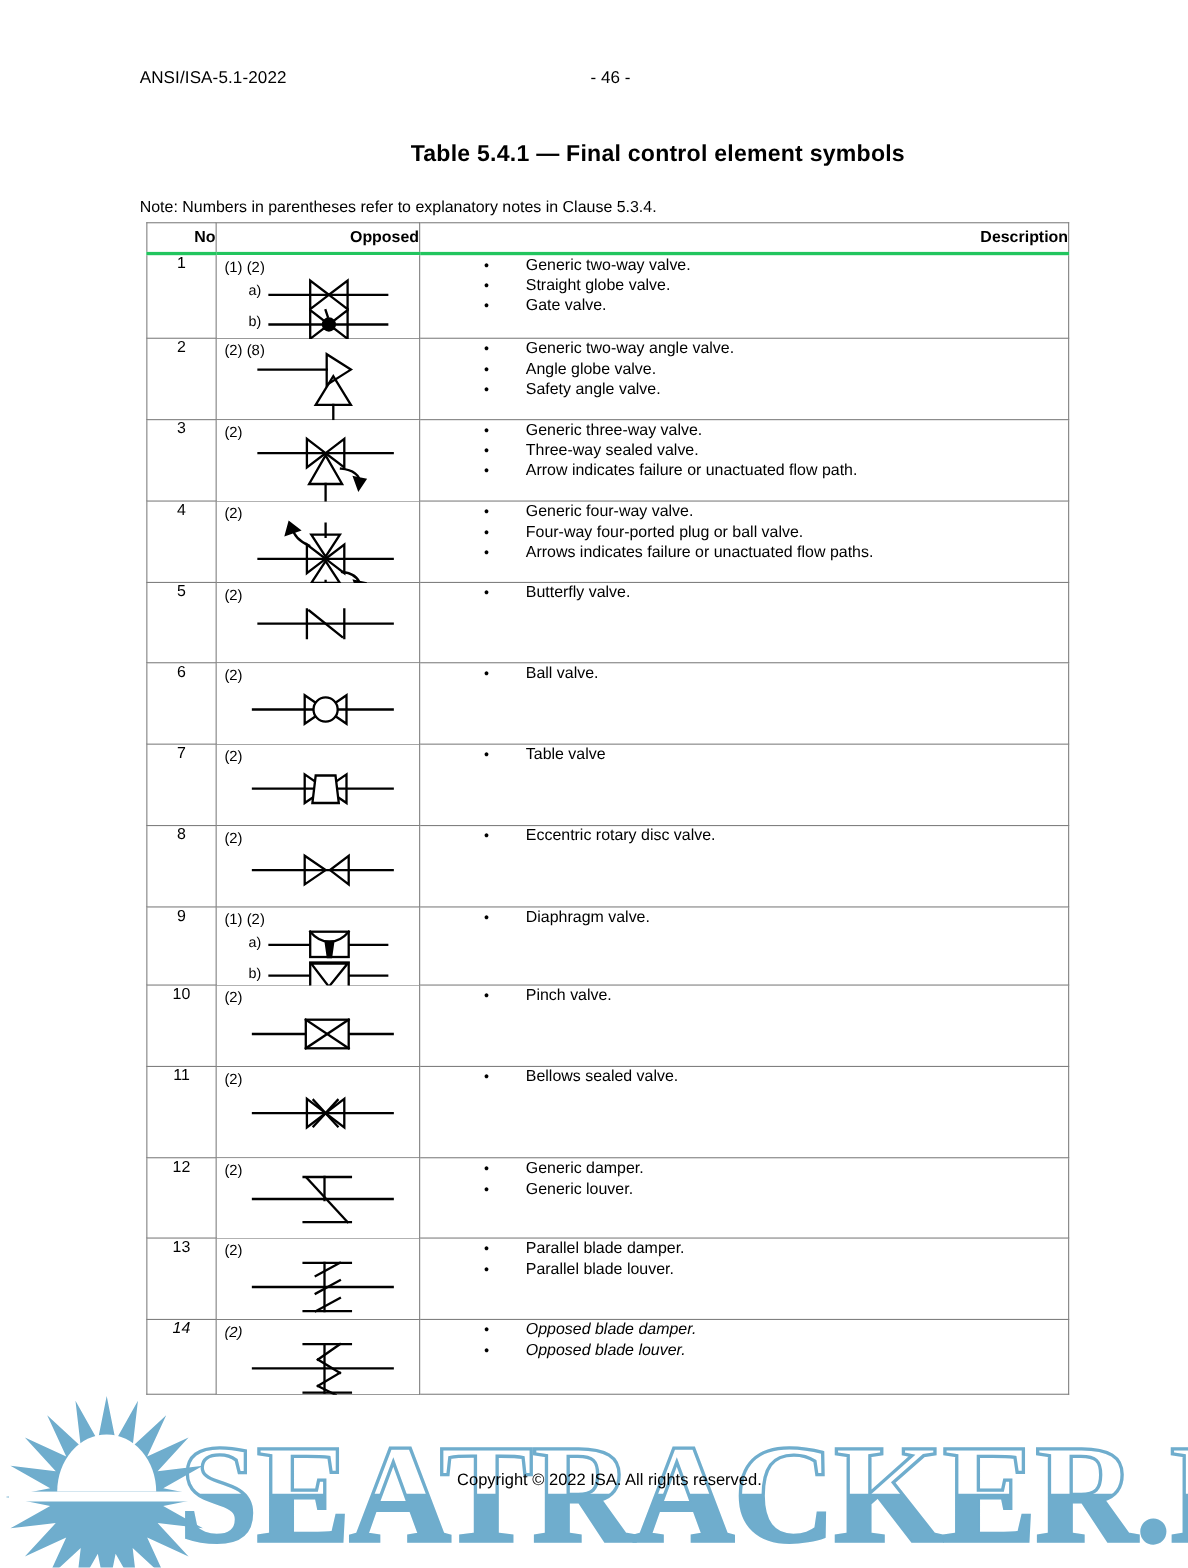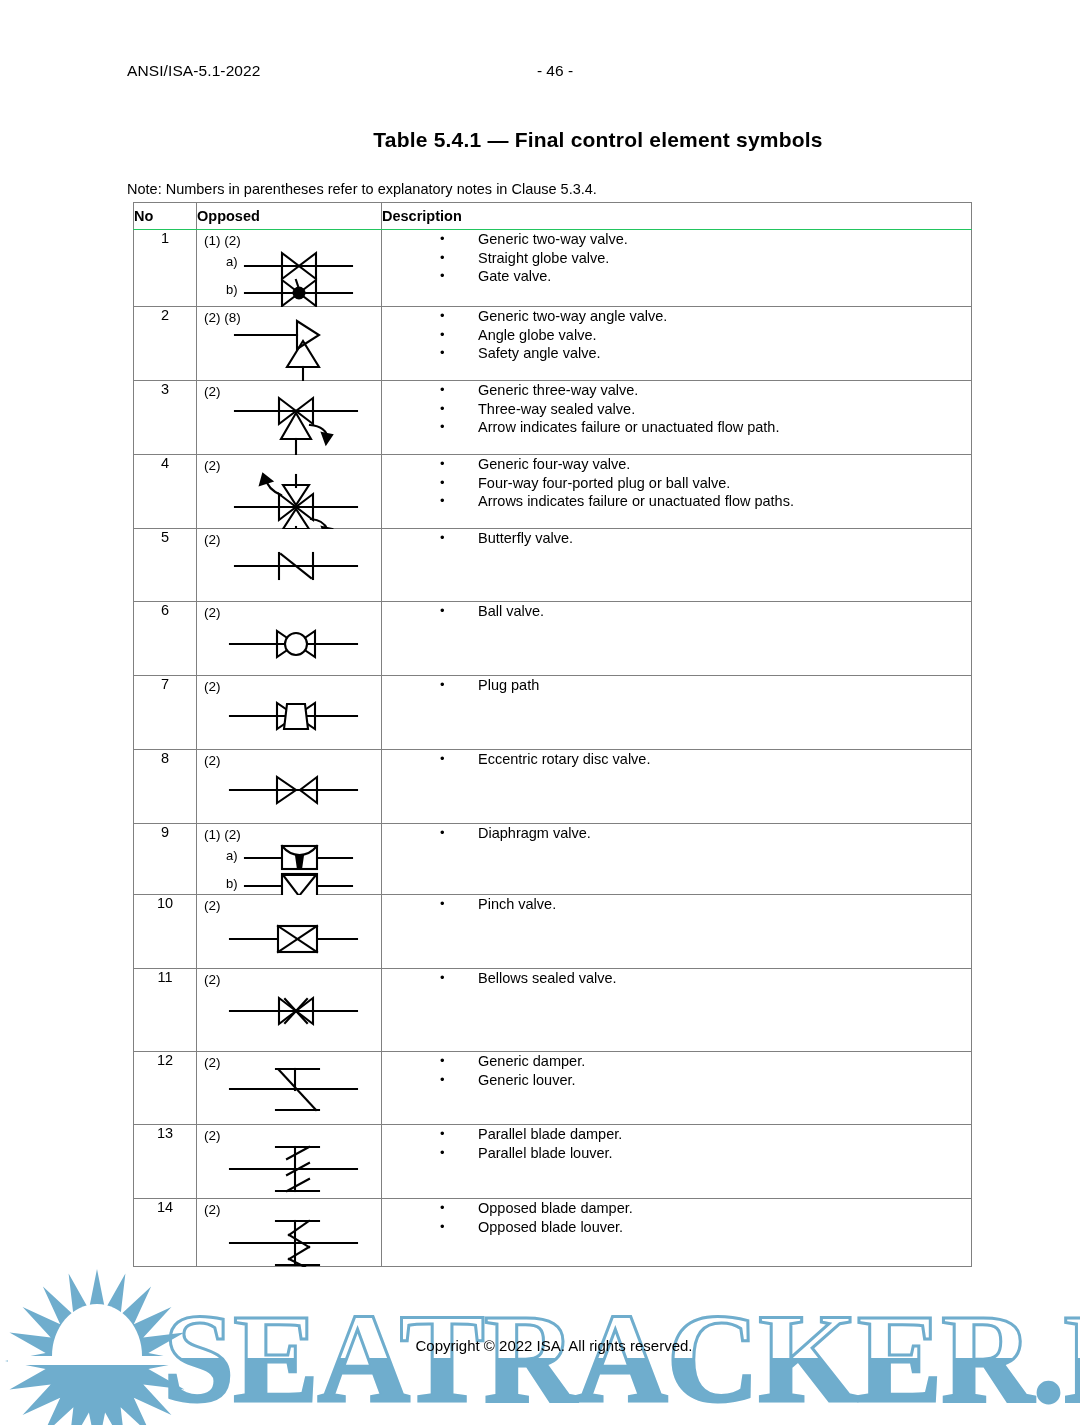--- a/index.html
+++ b/index.html
@@ -84,25 +84,25 @@
     table-layout: fixed;
   }
   .symtable td, .symtable th {
     border: 1px solid #808080;
     padding: 0;
     vertical-align: top;
     background: #fff;
   }
   .symtable thead th {
     height: 26px;
-    text-align: left;
+    text-align: right;
     vertical-align: middle;
     font-size: 14.5px;
     font-weight: bold;
-    border-bottom: 1px solid #22c55e;
+    border-bottom: 3px solid #22c55e;
   }
   .col-no   { width: 63px; }
   .col-sym  { width: 185px; }
   .col-desc { width: 590px; }
 
   .cell-no {
     text-align: center;
     vertical-align: middle;
     font-size: 14.5px;
   }
@@ -347,21 +347,21 @@
     <svg width="185" height="74" viewBox="0 0 185 74">
       <line x1="33" y1="40" x2="160" y2="40" stroke="#000" fill="none" stroke-width="2.1" stroke-linecap="square"></line>
       <path d="M 80 27 L 80 53 L 99 40 Z" stroke="#000" fill="none" stroke-width="2.1" stroke-linecap="square"></path>
                 <path d="M 118 27 L 118 53 L 99 40 Z" stroke="#000" fill="none" stroke-width="2.1" stroke-linecap="square"></path>
       <path d="M 90 28 L 108 28 L 111 53 L 87 53 Z" fill="#fff" stroke="#000" stroke-width="2.1" stroke-linecap="square"></path>
     </svg>
             </div>
           </td>
           <td class="cell-desc">
             <ul class="bullets">
-              <li><span class="dot">•</span><span>Plug path</span></li>
+              <li><span class="dot">•</span><span>Table valve</span></li>
             </ul>
           </td>
         </tr>
         <tr style="height: 74px;">
           <td class="cell-no">8</td>
           <td class="cell-sym">
             <div class="notes-tag">(2)</div>
             <div class="sym-art">
     <svg width="185" height="74" viewBox="0 0 185 74">
       <line x1="33" y1="40" x2="160" y2="40" stroke="#000" fill="none" stroke-width="2.1" stroke-linecap="square"></line>
@@ -476,21 +476,21 @@
     </svg>
             </div>
           </td>
           <td class="cell-desc">
             <ul class="bullets">
               <li><span class="dot">•</span><span>Parallel blade damper.</span></li>
               <li><span class="dot">•</span><span>Parallel blade louver.</span></li>
             </ul>
           </td>
         </tr>
-        <tr style="height: 68px;">
+        <tr style="height: 68px; font-style: italic;">
           <td class="cell-no">14</td>
           <td class="cell-sym">
             <div class="notes-tag">(2)</div>
             <div class="sym-art">
     <svg width="185" height="68" viewBox="0 0 185 68">
       <line x1="33" y1="44" x2="160" y2="44" stroke="#000" fill="none" stroke-width="2.1" stroke-linecap="square"></line>
       <line x1="79" y1="22" x2="122" y2="22" stroke="#000" fill="none" stroke-width="2.1" stroke-linecap="square"></line>
       <line x1="79" y1="66" x2="122" y2="66" stroke="#000" fill="none" stroke-width="2.1" stroke-linecap="square"></line>
       <line x1="98" y1="22" x2="98" y2="66" stroke="#000" fill="none" stroke-width="2.1" stroke-linecap="square"></line>
       <line x1="112" y1="22" x2="92" y2="36" stroke="#000" fill="none" stroke-width="2.1" stroke-linecap="square"></line>

